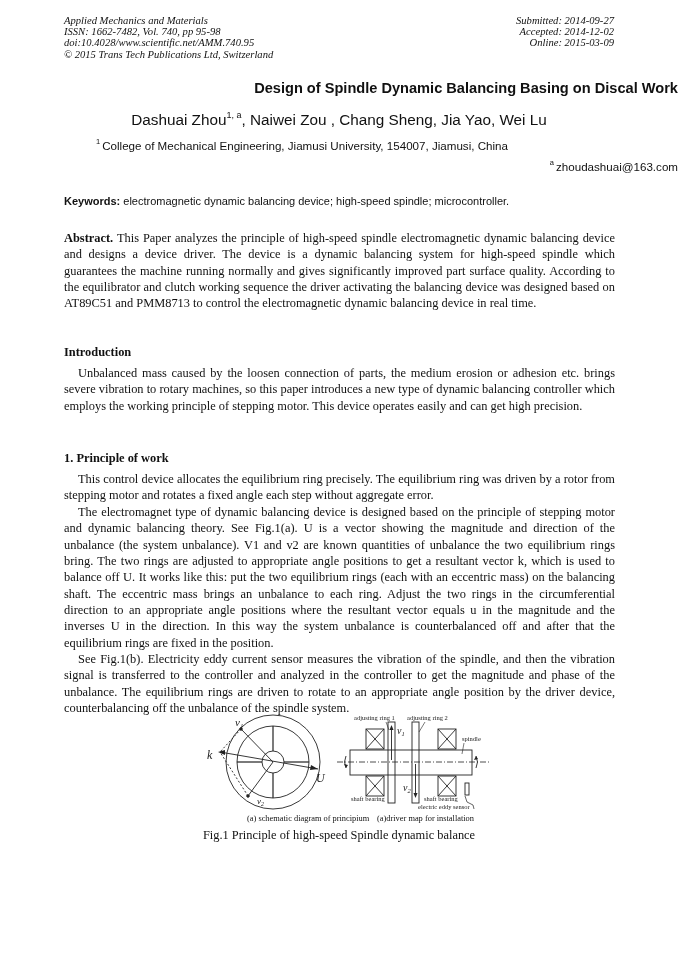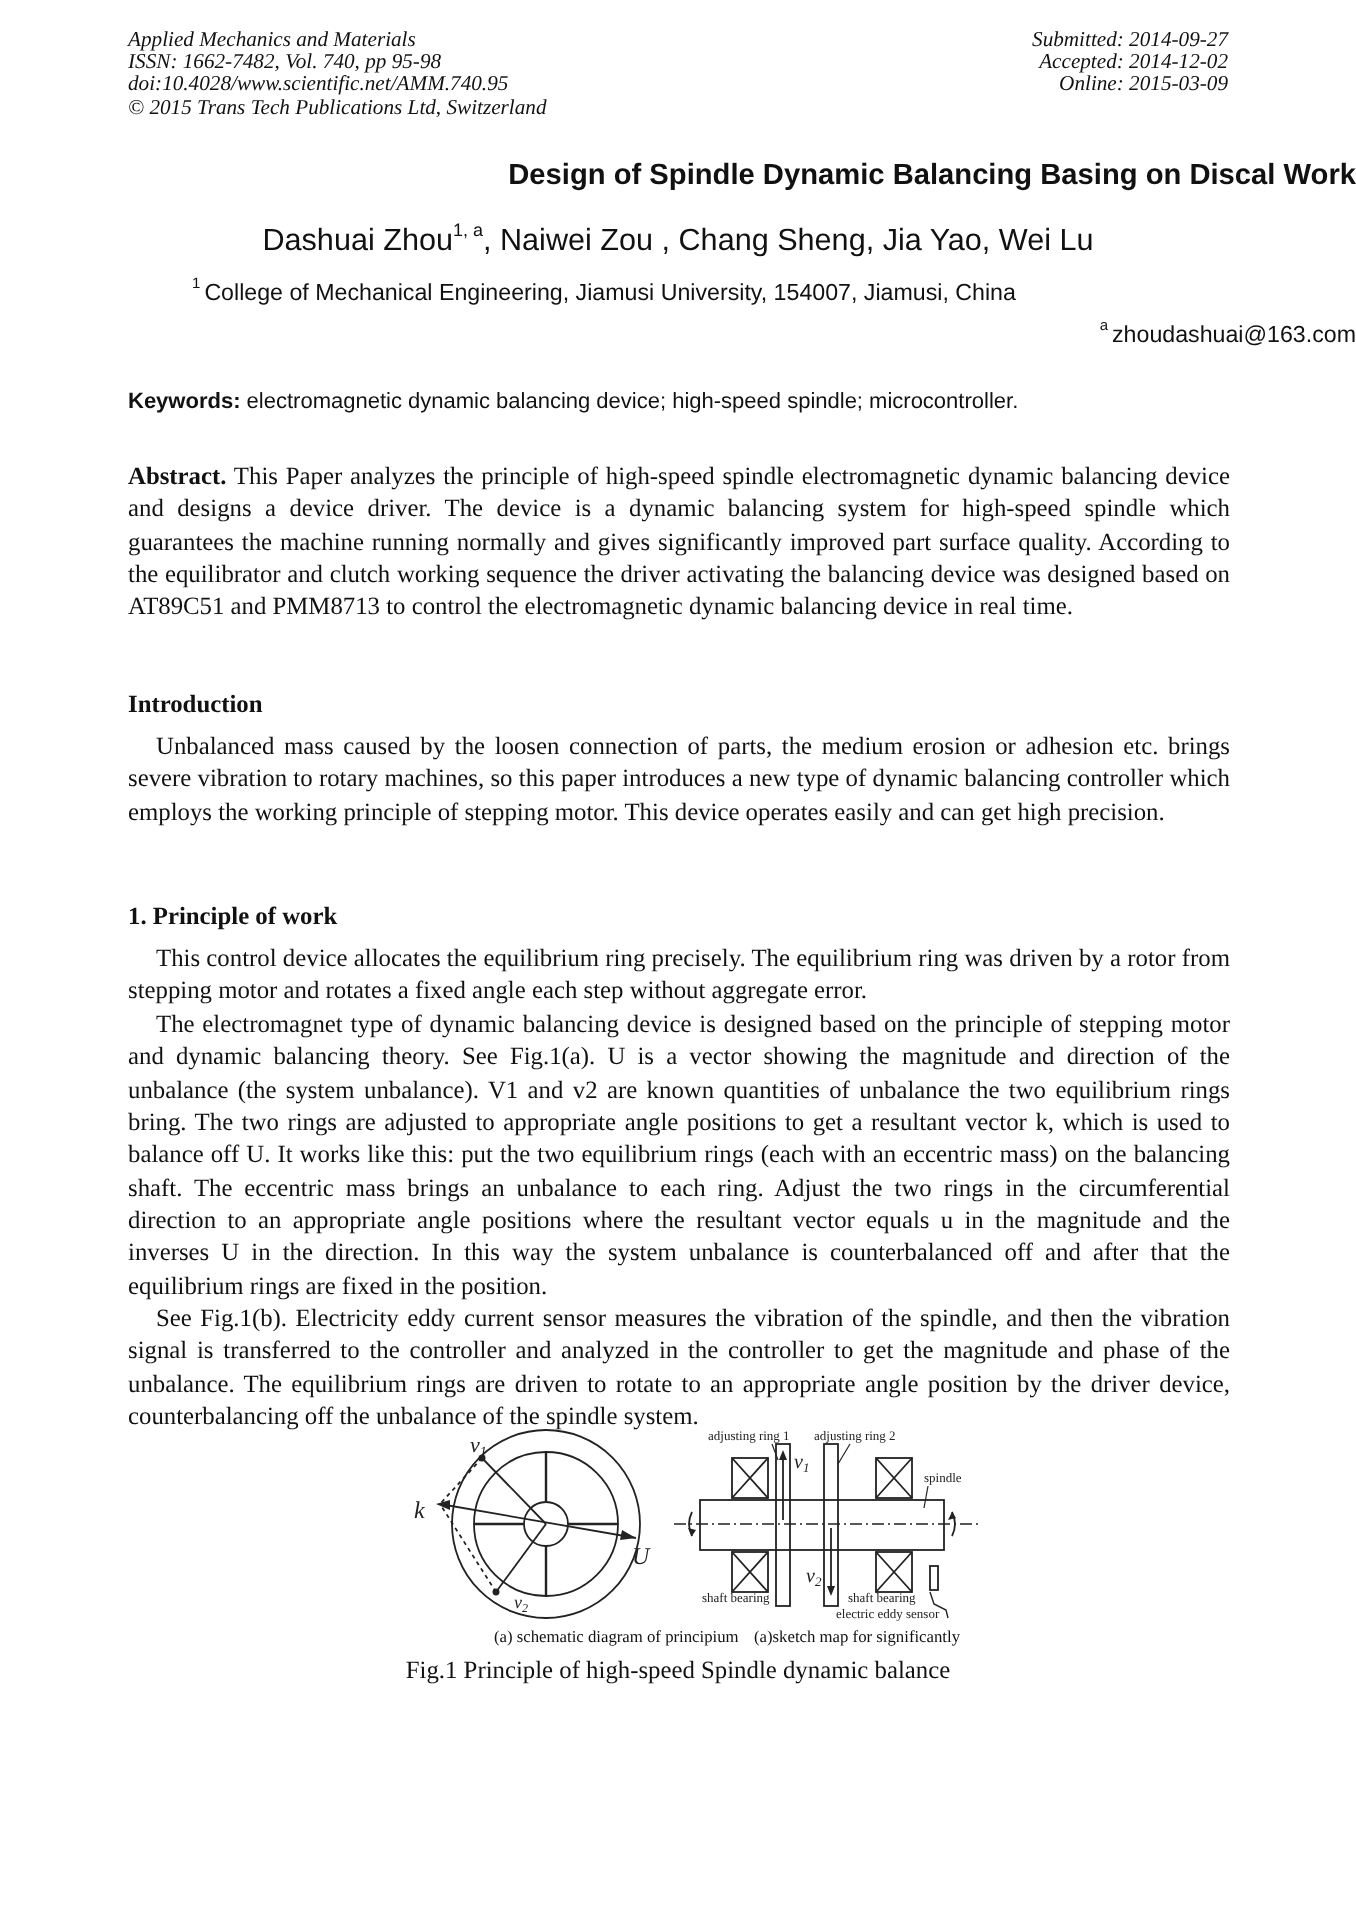--- a/index.html
+++ b/index.html
@@ -144,14 +144,14 @@
   <text class="svg-text" x="207" y="8" font-size="6.5" fill="#222">adjusting ring 2</text>
   <text class="svg-text" x="197" y="22" font-size="10" font-style="italic" fill="#222"><tspan>v</tspan><tspan font-size="6.5" dy="2">1</tspan></text>
   <text class="svg-text" x="262" y="29" font-size="6.5" fill="#222">spindle</text>
   <text class="svg-text" x="203" y="79" font-size="10" font-style="italic" fill="#222"><tspan>v</tspan><tspan font-size="6.5" dy="2">2</tspan></text>
   <text class="svg-text" x="151" y="89" font-size="6.5" fill="#222">shaft bearing</text>
   <text class="svg-text" x="224" y="89" font-size="6.5" fill="#222">shaft bearing</text>
   <text class="svg-text" x="218" y="97" font-size="6.5" fill="#222">electric eddy sensor</text>
 </svg>
 
 <div class="fig-sub" style="left:222px;padding-left:25px;">(a) schematic diagram of principium</div>
-<div class="fig-sub" style="left:377px;">(a)sketch map  for significantly</div>
+<div class="fig-sub" style="left:377px;">(a)driver map  for installation</div>
 <div class="fig-caption">Fig.1 Principle of high-speed Spindle dynamic balance</div>
 
 </body></html>

